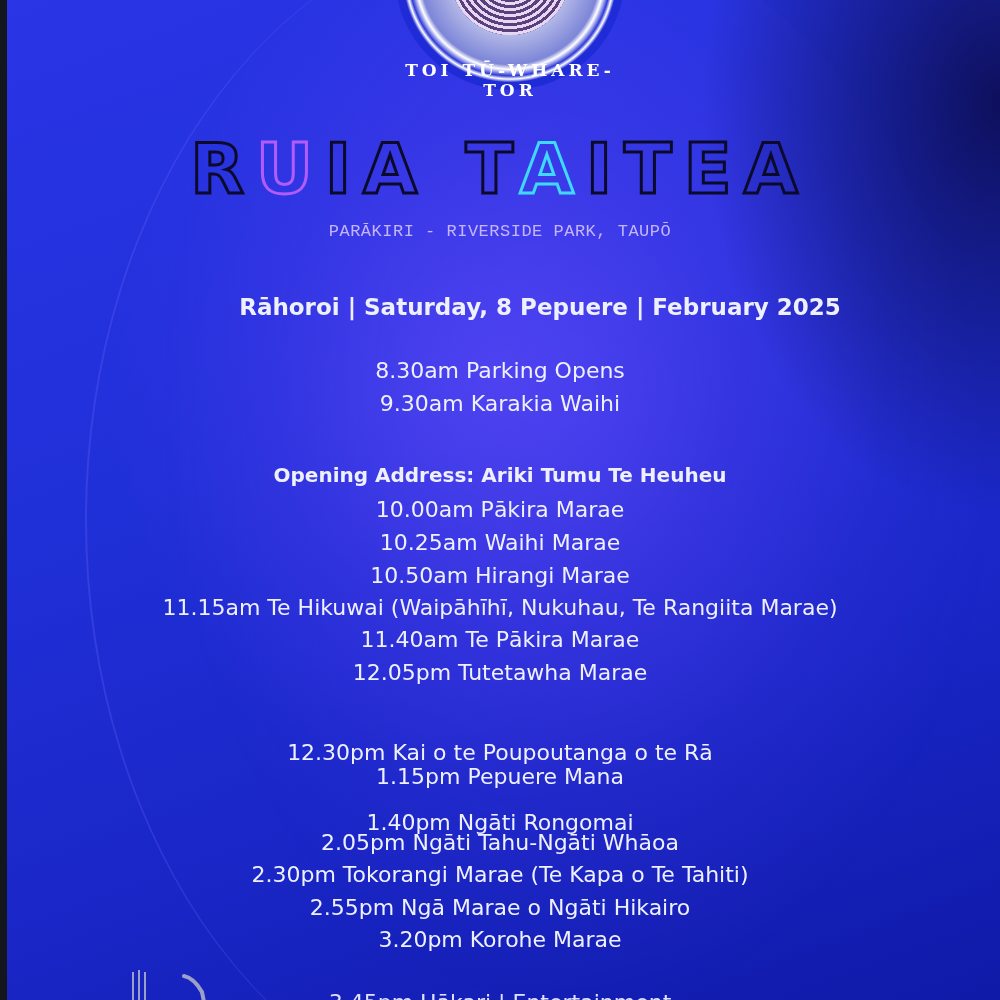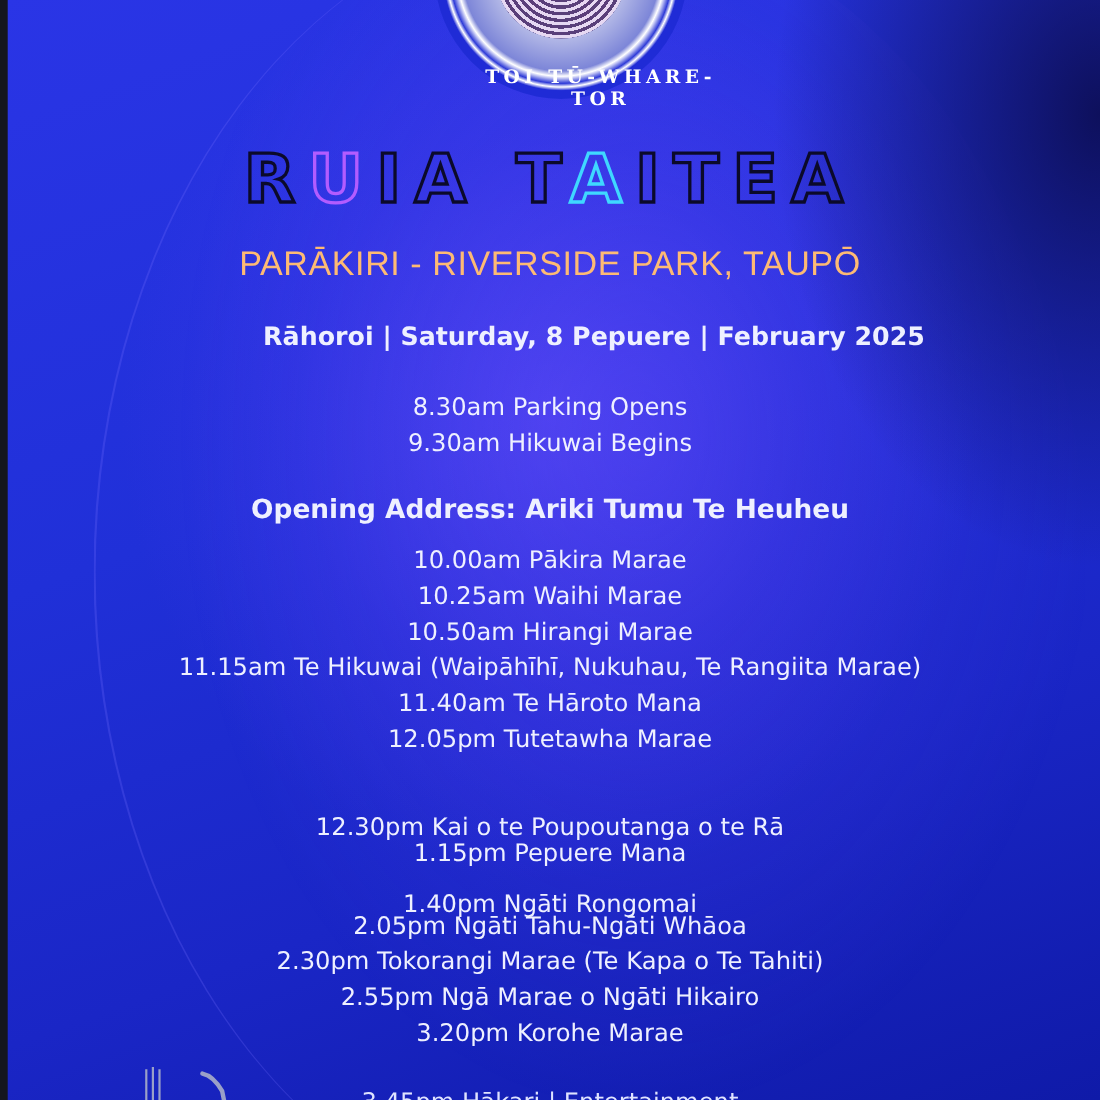--- a/index.html
+++ b/index.html
@@ -36,42 +36,41 @@
     z-index:2;
   }
   .logo-inner {
     position:absolute; left:55px; top:55px; width:120px; height:120px; border-radius:50%;
     background: repeating-radial-gradient(circle, #5a3f7a 0 3px, #e6d8f2 3px 6px);
   }
   .logo-ring-text {
     position:absolute; left:405px; top:60px; width:210px; text-align:center;
     color:#ffffff; font-family:"DejaVu Serif", serif; font-weight:bold; font-size:17px; letter-spacing:4px;
     z-index:3;
-    margin-left:36px;
   }
   .title {
     position:absolute; top:128px; left:0; width:1000px; text-align:center;
-    font-family:"DejaVu Sans", sans-serif; font-size:61px; letter-spacing:12px; font-weight:bold;
+    font-family:"DejaVu Sans", sans-serif; font-size:70px; letter-spacing:12px; font-weight:bold;
     color:transparent; -webkit-text-stroke:3px #0b0a2a; z-index:3;
   }
   .title .hl-purple { -webkit-text-stroke:3px #b25cff; }
   .title .hl-cyan { -webkit-text-stroke:3px #3fd8ff; }
   .venue {
     position:absolute; top:222px; left:0; width:1000px; text-align:center;
-    font-family:Liberation Sans, sans-serif; font-size:31px; color:#fdba74; letter-spacing:0.5px; z-index:3;
+    font-family:Liberation Mono, monospace; font-size:17px; color:#c4b5fd; letter-spacing:0.5px; z-index:3;
   }
   .date {
     position:absolute; top:294px; left:0; width:1000px; text-align:center;
     font-weight:bold; font-size:23px; color:#eef0ff; z-index:3;padding-left:40px;
   }
   .line {
     position:absolute; left:0; width:1000px; text-align:center;
     font-size:22px; color:#eef0ff; z-index:3; white-space:nowrap;
   }
-  .line.bold { font-weight:bold; font-size:24px; }
+  .line.bold { font-weight:bold; font-size:20px;margin-top:14px; }
   .line.clipped { color:#dfe3ff; }
   .deco-fork {
     position:absolute; left:125px; top:968px; width:40px; height:40px; z-index:3;
   }
   .deco-spoon {
     position:absolute; left:180px; top:972px; width:30px; height:40px; z-index:3;
   }
 </style>
 </head>
 <body>
@@ -88,29 +87,29 @@
 <div class="logo-ring-text">TOI TŪ-WHARE-TOR</div>
 
 <div class="title">
   <span>R</span><span class="hl-purple">U</span><span>IA T</span><span class="hl-cyan">A</span><span>ITEA</span>
 </div>
 
 <div class="venue">PARĀKIRI - RIVERSIDE PARK, TAUPŌ</div>
 <div class="date">Rāhoroi | Saturday, 8 Pepuere | February 2025</div>
 
 <div class="line" style="top:358px">8.30am Parking Opens</div>
-<div class="line" style="top:391px">9.30am Hikuwai Begins</div>
+<div class="line" style="top:391px">9.30am Karakia Waihi</div>
 
 <div class="line bold" style="top:449px">Opening Address: Ariki Tumu Te Heuheu</div>
 
 <div class="line" style="top:497px">10.00am Pākira Marae</div>
 <div class="line" style="top:530px">10.25am Waihi Marae</div>
 <div class="line" style="top:563px">10.50am Hirangi Marae</div>
 <div class="line" style="top:595px">11.15am Te Hikuwai (Waipāhīhī, Nukuhau, Te Rangiita Marae)</div>
-<div class="line" style="top:627px">11.40am Te Hāroto Mana</div>
+<div class="line" style="top:627px">11.40am Te Pākira Marae</div>
 <div class="line" style="top:660px">12.05pm Tutetawha Marae</div>
 
 <div class="line" style="top:740px">12.30pm Kai o te Poupoutanga o te Rā</div>
 
 <div class="line" style="top:764px">1.15pm Pepuere Mana</div>
 <div class="line" style="top:810px">1.40pm Ngāti Rongomai</div>
 <div class="line" style="top:830px">2.05pm Ngāti Tahu-Ngāti Whāoa</div>
 <div class="line" style="top:862px">2.30pm Tokorangi Marae (Te Kapa o Te Tahiti)</div>
 <div class="line" style="top:895px">2.55pm Ngā Marae o Ngāti Hikairo</div>
 <div class="line" style="top:927px">3.20pm Korohe Marae</div>

